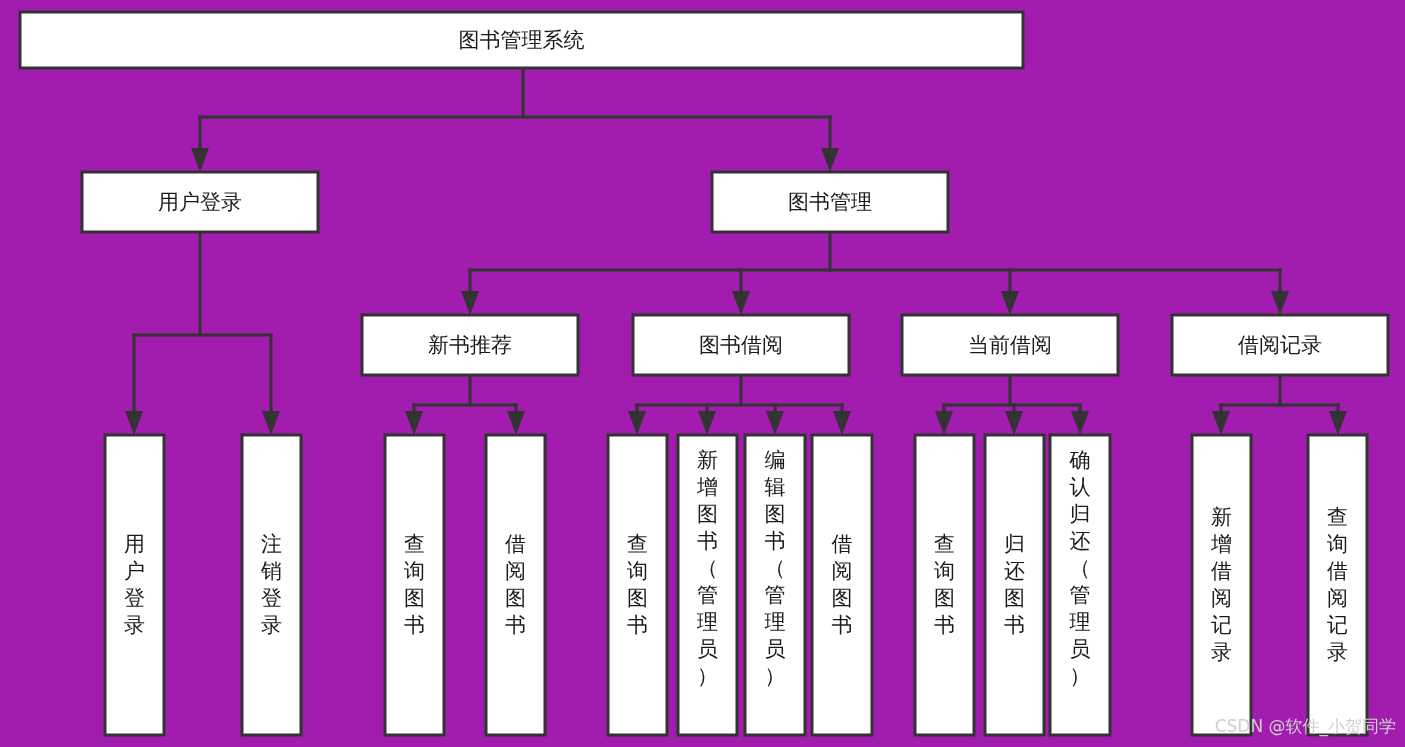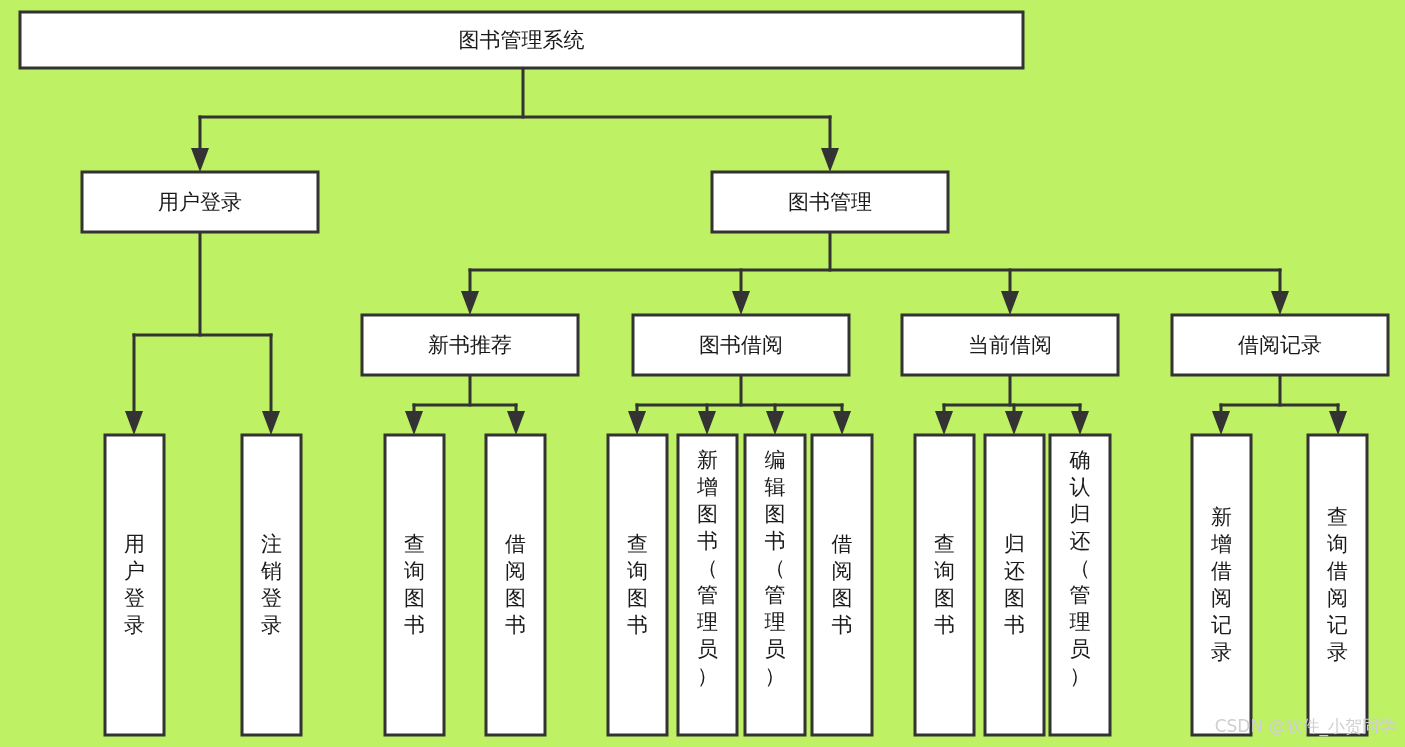--- a/index.html
+++ b/index.html
@@ -8,21 +8,21 @@
     padding: 0;
     background: #ffffff;
   }
   body {
     font-family: "DejaVu Sans", "Liberation Sans", sans-serif;
   }
   #diagram-root {
     position: relative;
     width: 1405px;
     height: 747px;
-    background: #bef264;
+    background: #a21caf;
     overflow: hidden;
   }
   svg.diagram-canvas {
     position: absolute;
     left: 0;
     top: 0;
     width: 1405px;
     height: 747px;
     display: block;
   }

